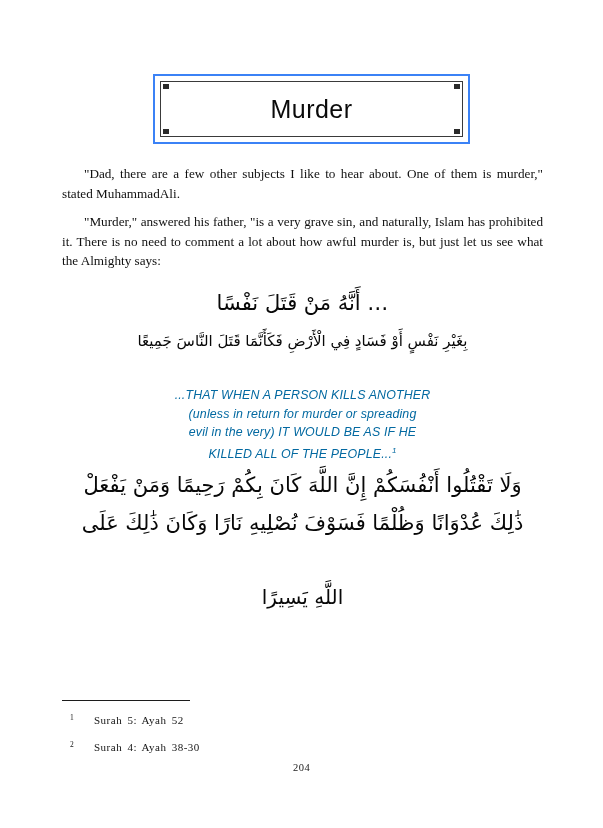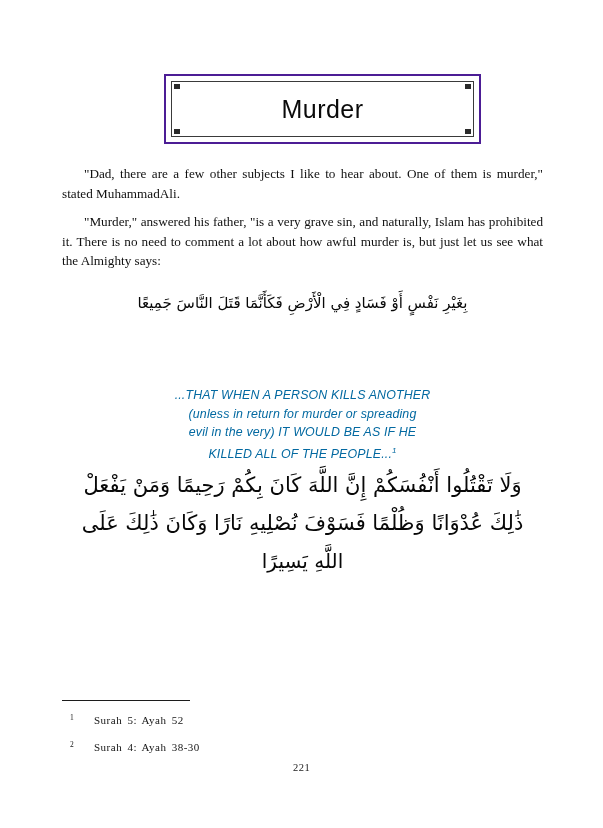--- a/index.html
+++ b/index.html
@@ -18,25 +18,25 @@
 
   .page {
     position: absolute;
     inset: 0;
     background: #ffffff;
   }
 
   
   .title-frame-outer {
     position: absolute;
-    left: 164px;
+    left: 153px;
     top: 74px;
     width: 317px;
     height: 70px;
-    border: 2px solid #4c1d95;
+    border: 2px solid #3b82f6;
     box-sizing: border-box;
     background: #ffffff;
   }
   .title-frame-inner {
     position: absolute;
     left: 5px;
     top: 5px;
     right: 5px;
     bottom: 5px;
     border: 1px solid #3a3a3a;
@@ -93,21 +93,21 @@
   }
   .arabic-line {
     font-family: "DejaVu Sans", sans-serif;
     font-size: 21px;
     line-height: 38px;
     white-space: nowrap;
     direction: rtl;
     unicode-bidi: isolate;
   }
   .arabic-line.l2 { font-size: 15px; }
-  .arabic-line.small { font-size: 20px; }
+  .arabic-line.small { font-size: 20px; margin-top: 36px; }
 
   #arabic-block-1 { top: 284px; }
   #arabic-block-2 { top: 466px; }
 
   
   .translation {
     position: absolute;
     left: 62px;
     width: 481px;
     text-align: center;
@@ -190,20 +190,21 @@
       <h1 class="chapter-title">Murder</h1>
     </div>
   </div>
 
   <div class="body-block">
     <p class="para">"Dad, there are a few other subjects I like to hear about.  One of them is murder,"  stated MuhammadAli.</p>
     <p class="para">"Murder," answered his father, "is a very grave sin, and naturally, Islam has prohibited it. There is no need to comment a lot about how awful murder is, but just let us see what the Almighty says:</p>
   </div>
 
   <div class="arabic-block" id="arabic-block-1">
+    <div class="arabic-line">… أَنَّهُ مَنْ قَتَلَ نَفْسًا</div>
     <div class="arabic-line l2">بِغَيْرِ نَفْسٍ أَوْ فَسَادٍ فِي الْأَرْضِ فَكَأَنَّمَا قَتَلَ النَّاسَ جَمِيعًا</div>
   </div>
 
   <div class="translation" id="translation-1">
     <div class="tline">...THAT WHEN A PERSON KILLS ANOTHER</div>
     <div class="tline">(unless in return for murder or spreading</div>
     <div class="tline">evil in the very) IT WOULD BE AS IF HE</div>
     <div class="tline"><span>KILLED ALL OF THE PEOPLE...</span><sup class="fnref">1</sup></div>
   </div>
 
@@ -219,15 +220,15 @@
     <div class="footnote">
       <span class="footnote-marker">1</span>
       <span class="footnote-text">Surah  5:  Ayah  52</span>
     </div>
     <div class="footnote">
       <span class="footnote-marker">2</span>
       <span class="footnote-text">Surah  4:  Ayah  38-30</span>
     </div>
   </div>
 
-  <div class="page-number">221</div>
+  <div class="page-number">204</div>
 
 </div>
 
 </body></html>

